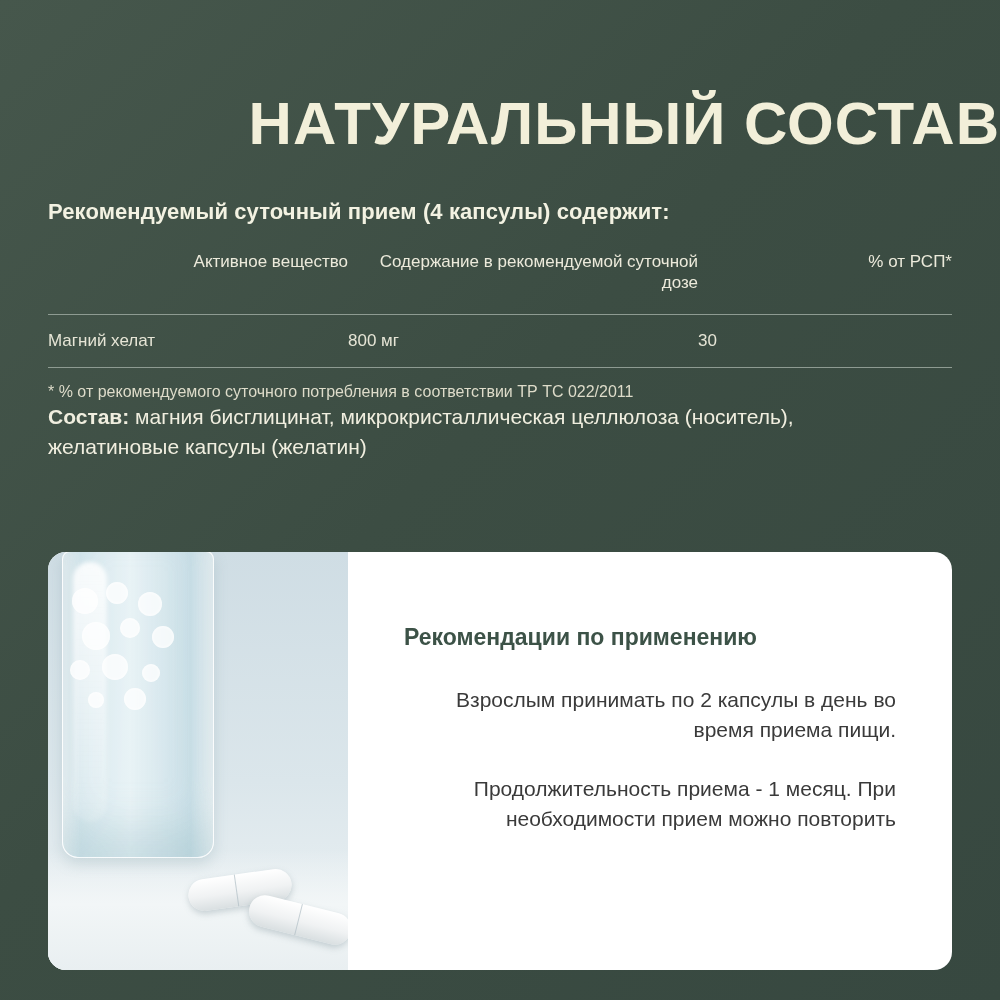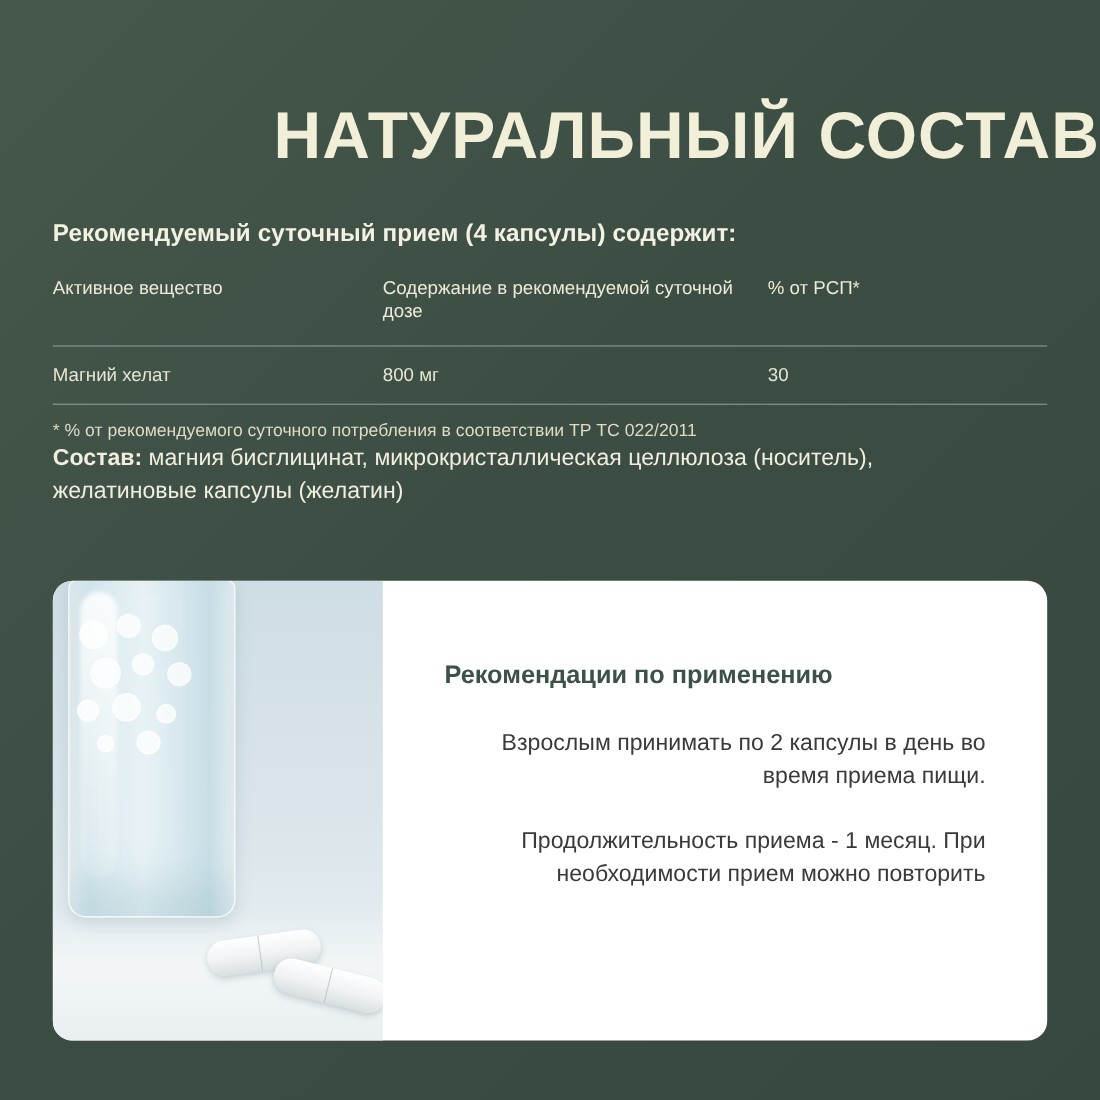--- a/index.html
+++ b/index.html
@@ -48,21 +48,21 @@
   }
 
   
   table.nutrition {
     width: 100%;
     border-collapse: collapse;
     margin-top: 26px;
     table-layout: fixed;
   }
   table.nutrition th {
-    text-align: left;
+    text-align: right;
     font-weight: normal;
     color: #eceadb;
     font-size: 17px;
     padding: 0 0 20px 0;
     vertical-align: top;
     line-height: 1.25;
   }
   table.nutrition td {
     text-align: left;
     color: #e6e5d6;
@@ -94,21 +94,21 @@
     max-width: 880px;
   }
   .composition b {
     font-weight: bold;
   }
 
   
   .card {
     position: absolute;
     left: 48px;
-    top: 528px;
+    top: 552px;
     width: 904px;
     height: 418px;
     background: #ffffff;
     border-radius: 18px;
     overflow: hidden;
     display: flex;
   }
   .card-image {
     position: relative;
     width: 300px;

